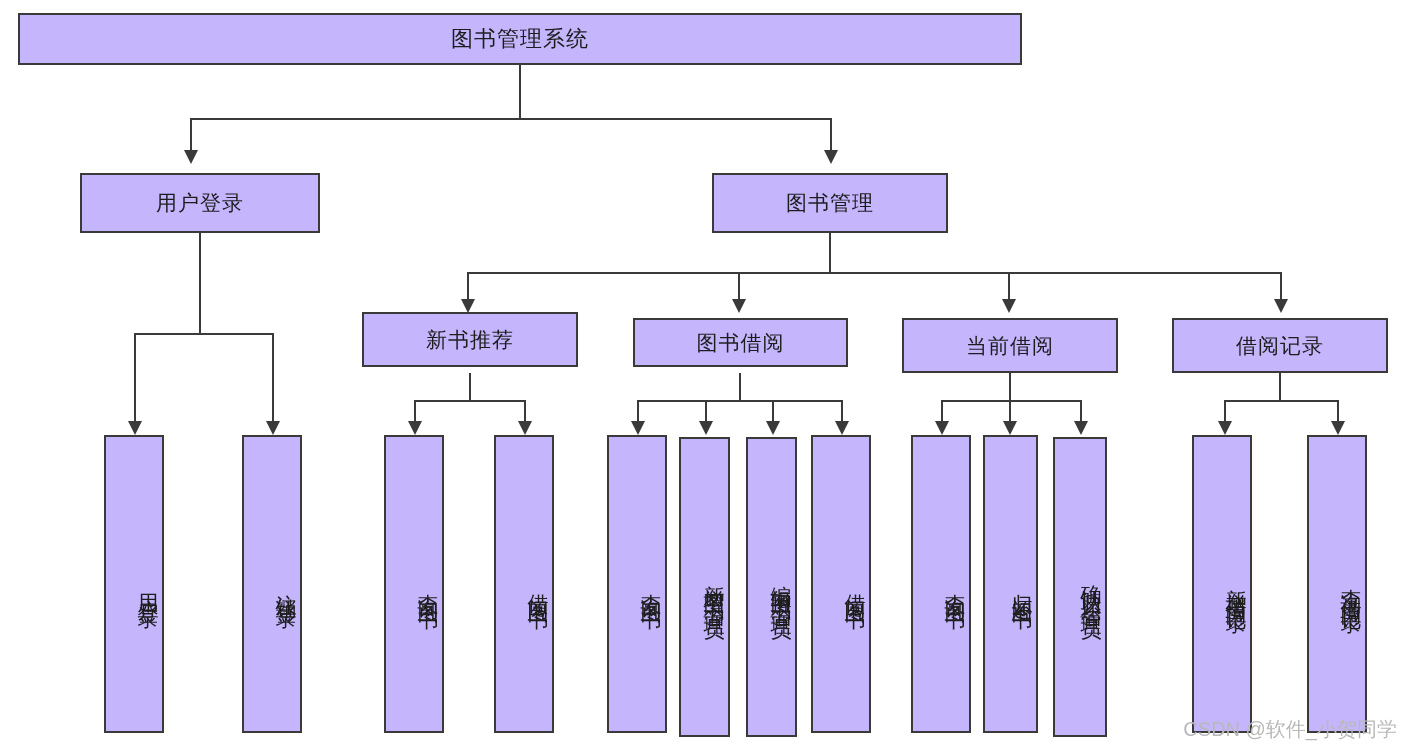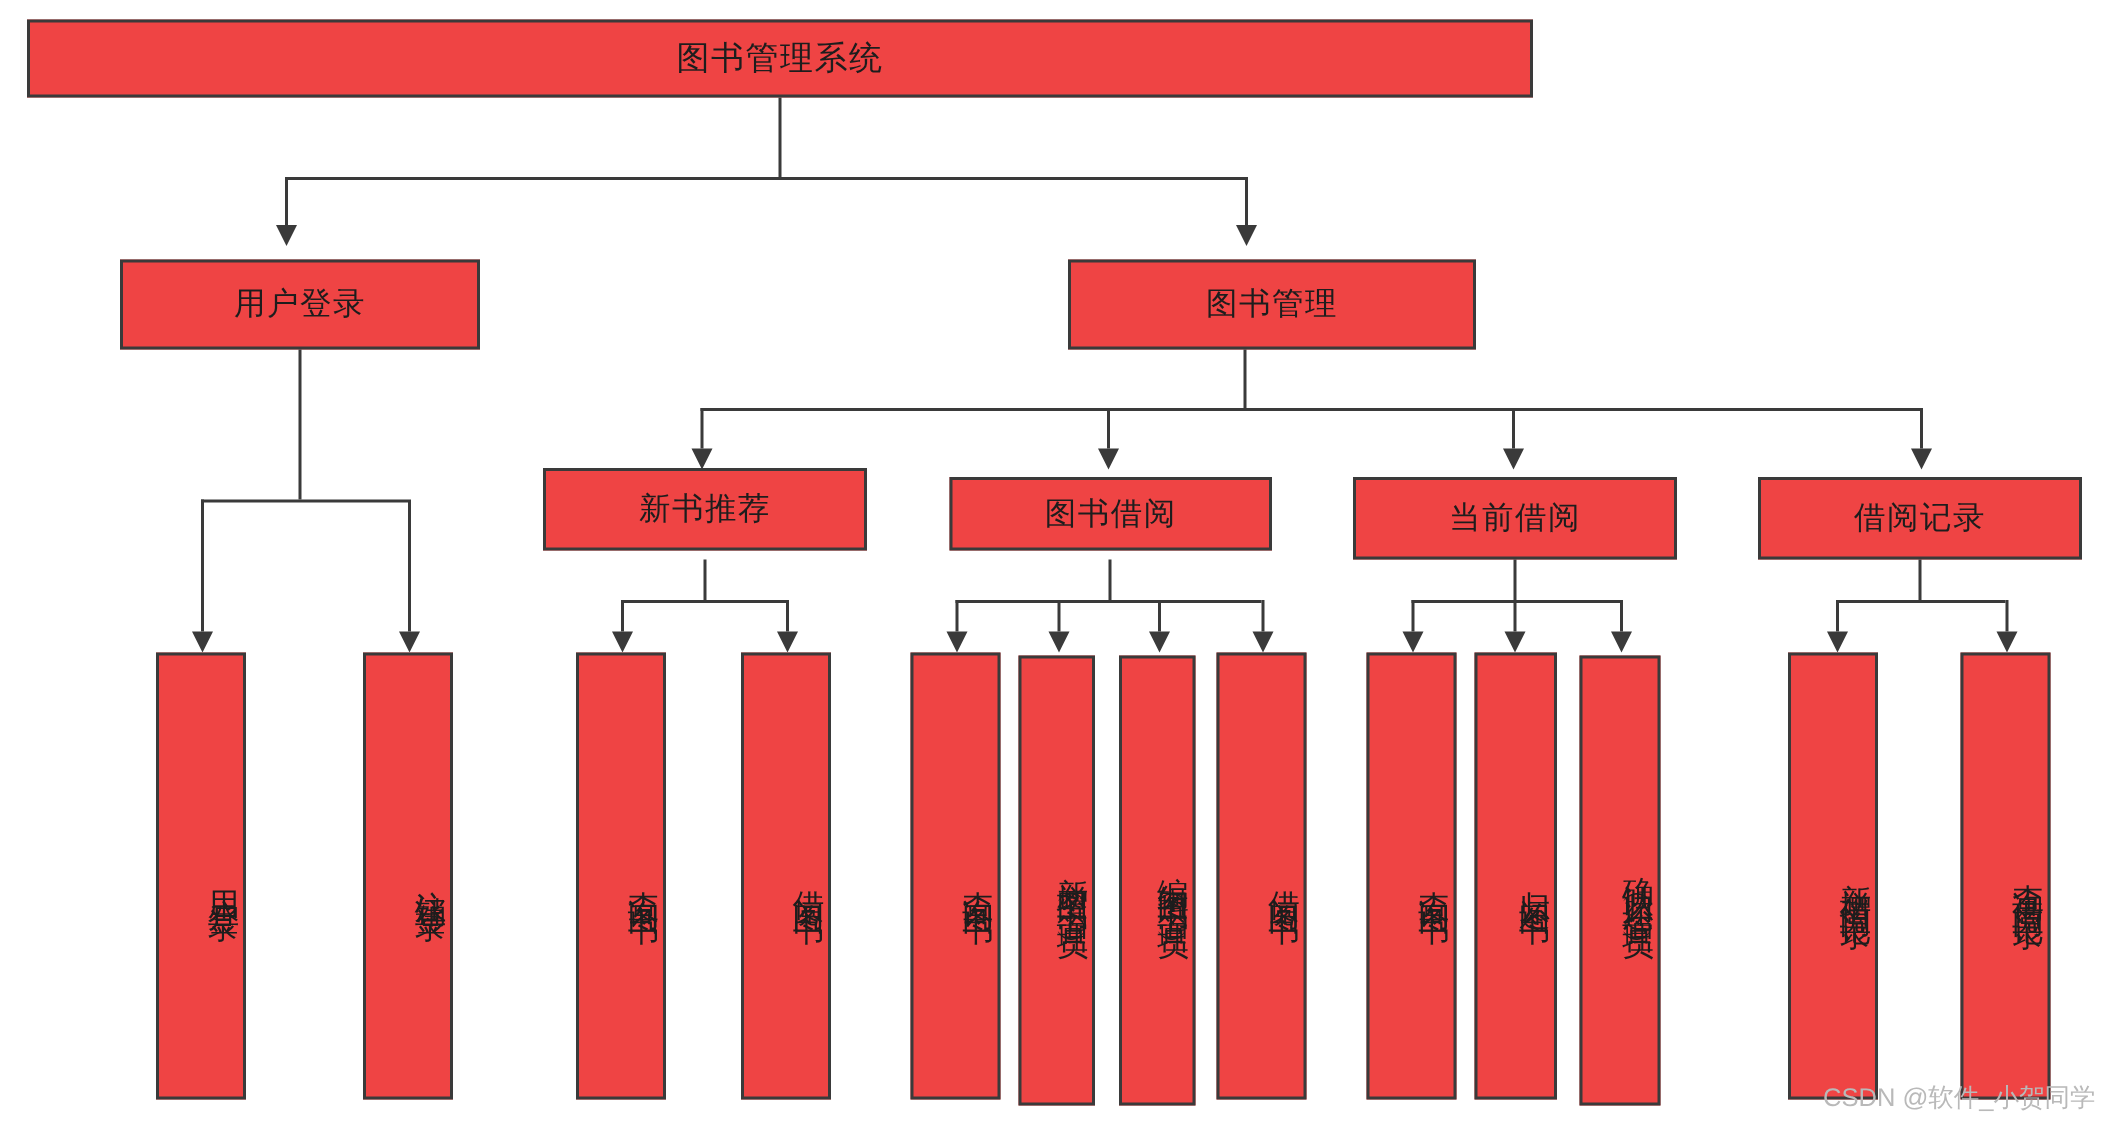--- a/index.html
+++ b/index.html
@@ -12,21 +12,21 @@
     position:relative;
     width:1405px;
     height:747px;
     background:#ffffff;
     overflow:hidden;
   }
   
   .node{
     position:absolute;
     box-sizing:border-box;
-    background:#ef4444;
+    background:#c4b5fd;
     border:2px solid #3a3a3a;
     display:flex;
     align-items:center;
     justify-content:center;
     text-align:center;
     color:#1d1d1d;
   }
   .node.h{            
     font-size:21px;
     line-height:1.2;
@@ -56,21 +56,21 @@
     width:0;height:0;
     border-left:7px solid transparent;
     border-right:7px solid transparent;
     border-top:14px solid #3a3a3a;
   }
   
   #watermark{
     position:absolute;
     right:8px;
     bottom:4px;
-    font-size:17px;
+    font-size:20px;
     color:#b9b9b9;
     white-space:nowrap;
     pointer-events:none;
   }
 </style>
 </head>
 <body>
 
 <div id="canvas">
 
@@ -81,21 +81,21 @@
   <div class="lineV" style="left:519px;top:65px;height:53px;"></div>
   <div class="lineH" style="left:190px;top:118px;width:641px;"></div>
   <div class="lineV" style="left:190px;top:118px;height:32px;"></div>
   <div class="arrow" style="left:184px;top:150px;"></div>
   <div class="lineV" style="left:830px;top:118px;height:32px;"></div>
   <div class="arrow" style="left:824px;top:150px;"></div>
 
   <div class="node h" style="left:80px;top:173px;width:240px;height:60px;">
     <span>用户登录</span>
   </div>
-  <div class="node h" style="left:712px;top:173px;width:272px;height:60px;">
+  <div class="node h" style="left:712px;top:173px;width:236px;height:60px;">
     <span>图书管理</span>
   </div>
 
   <div class="lineV" style="left:199px;top:233px;height:100px;"></div>
   <div class="lineH" style="left:134px;top:333px;width:138px;"></div>
   <div class="lineV" style="left:134px;top:333px;height:88px;"></div>
   <div class="arrow" style="left:128px;top:421px;"></div>
   <div class="lineV" style="left:272px;top:333px;height:88px;"></div>
   <div class="arrow" style="left:266px;top:421px;"></div>
 

